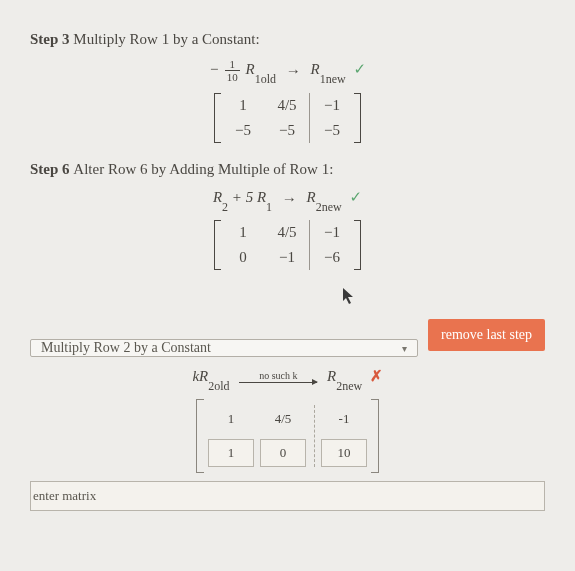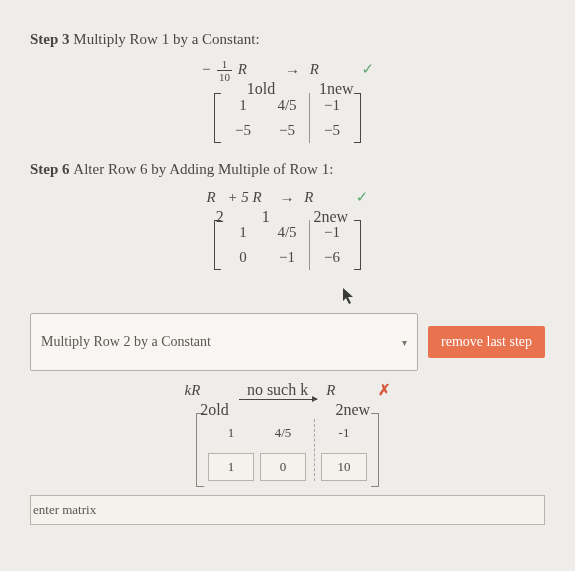--- a/index.html
+++ b/index.html
@@ -12,58 +12,59 @@
     color: #4a4742;
     font-size: 15px;
   }
   .step-header { font-weight: bold; margin: 11px 0 10px; }
   .step-num { font-weight: bold; }
   .step-title { font-weight: normal; }
   .eq-line { text-align: center; margin: 6px 0 10px; font-style: italic; font-family: Georgia, serif; }
   .frac { display: inline-block; vertical-align: middle; text-align: center; font-style: normal; margin: 0 2px; }
   .frac .n { display: block; font-size: 11px; line-height: 1.1; padding: 0 2px; }
   .frac .d { display: block; font-size: 11px; line-height: 1.1; border-top: 1px solid #4a4742; padding: 0 2px; }
-  .sub { font-size: 16px; font-style: normal; vertical-align: sub; position: relative; top: 16px; font-family: Liberation Serif, serif; }
+  .sub { font-size: 12px; font-style: normal; vertical-align: sub; position: relative; top: 5px; font-family: Liberation Serif, serif; }
   .check { color: #5aa56f; font-style: normal; margin-left: 4px; }
   .cross { color: #d85a3e; font-style: normal; font-weight: bold; margin-left: 4px; }
   .matrix-wrap { display: flex; justify-content: center; margin: 6px 0 18px; }
   .matrix { display: inline-flex; align-items: stretch; }
   .bracket { width: 6px; border-top: 1.5px solid #4a4742; border-bottom: 1.5px solid #4a4742; }
   .bracket.left { border-left: 1.5px solid #4a4742; }
   .bracket.right { border-right: 1.5px solid #4a4742; }
   .mtable { display: table; }
   .mrow { display: table-row; }
   .mcell { display: table-cell; text-align: center; padding: 4px 12px; font-style: normal; min-width: 20px; }
   .aug-sep { border-left: 1.2px solid #9a968f; }
   .controls-row { display: flex; align-items: center; gap: 10px; margin: 8px 0 10px; }
   .select-box {
     flex: 1;
     background: #f7f6f3;
     border: 1px solid #b3afa7;
     border-radius: 2px;
-    padding: 20px 10px;
+    padding: 0 10px;
     font-family: Georgia, serif;
     font-size: 14px;
     color: #5a574f;
     display: flex; justify-content: space-between; align-items: center;
     cursor: pointer;
+    margin-top: 26px;
   }
   .chev { font-size: 10px; color: #7a776f; }
   .remove-btn {
     background: #e9734f;
     color: #fff;
     font-family: Georgia, serif;
     font-size: 14px;
     padding: 8px 13px;
     border-radius: 2px;
     white-space: nowrap;
     cursor: pointer;
   }
   .arrow-over { display: inline-block; text-align: center; vertical-align: middle; margin: 0 6px; }
-  .arrow-over .top { display:block; font-size: 16px; font-style: normal; line-height:1; margin-bottom:-2px; }
+  .arrow-over .top { display:block; font-size: 10px; font-style: normal; line-height:1; margin-bottom:-2px; }
   .arrow-over .arr { display:block; height:1px; background:#4a4742; position:relative; margin:3px 0 1px; }
   .arrow-over .arr:after { content:""; position:absolute; right:-1px; top:-3px; border-left:6px solid #4a4742; border-top:3.5px solid transparent; border-bottom:3.5px solid transparent; }
   .input-matrix { display:flex; justify-content:center; margin:6px 0 6px; }
   .in-br { width:7px; border-top:1.5px solid #8a867e; border-bottom:1.5px solid #8a867e; align-self:stretch; }
   .in-br.left { border-left:1.5px solid #8a867e; }
   .in-br.right { border-right:1.5px solid #8a867e; }
   .in-cell {
     width:44px; height:26px; line-height:26px; text-align:center;
     background:#f4f2ed; border:1px solid #b8b4ab; font-size:13px; color:#4a4742;
   }

